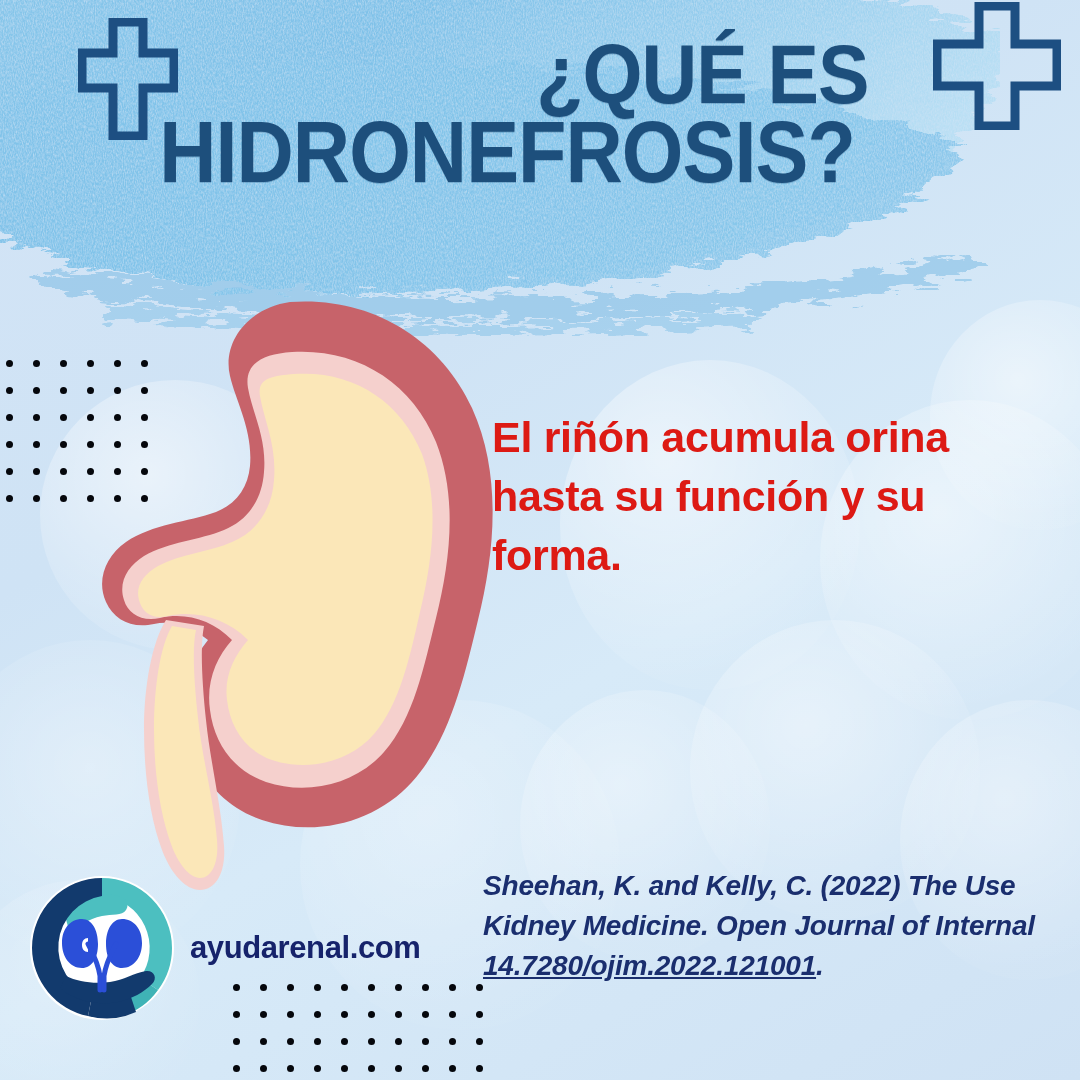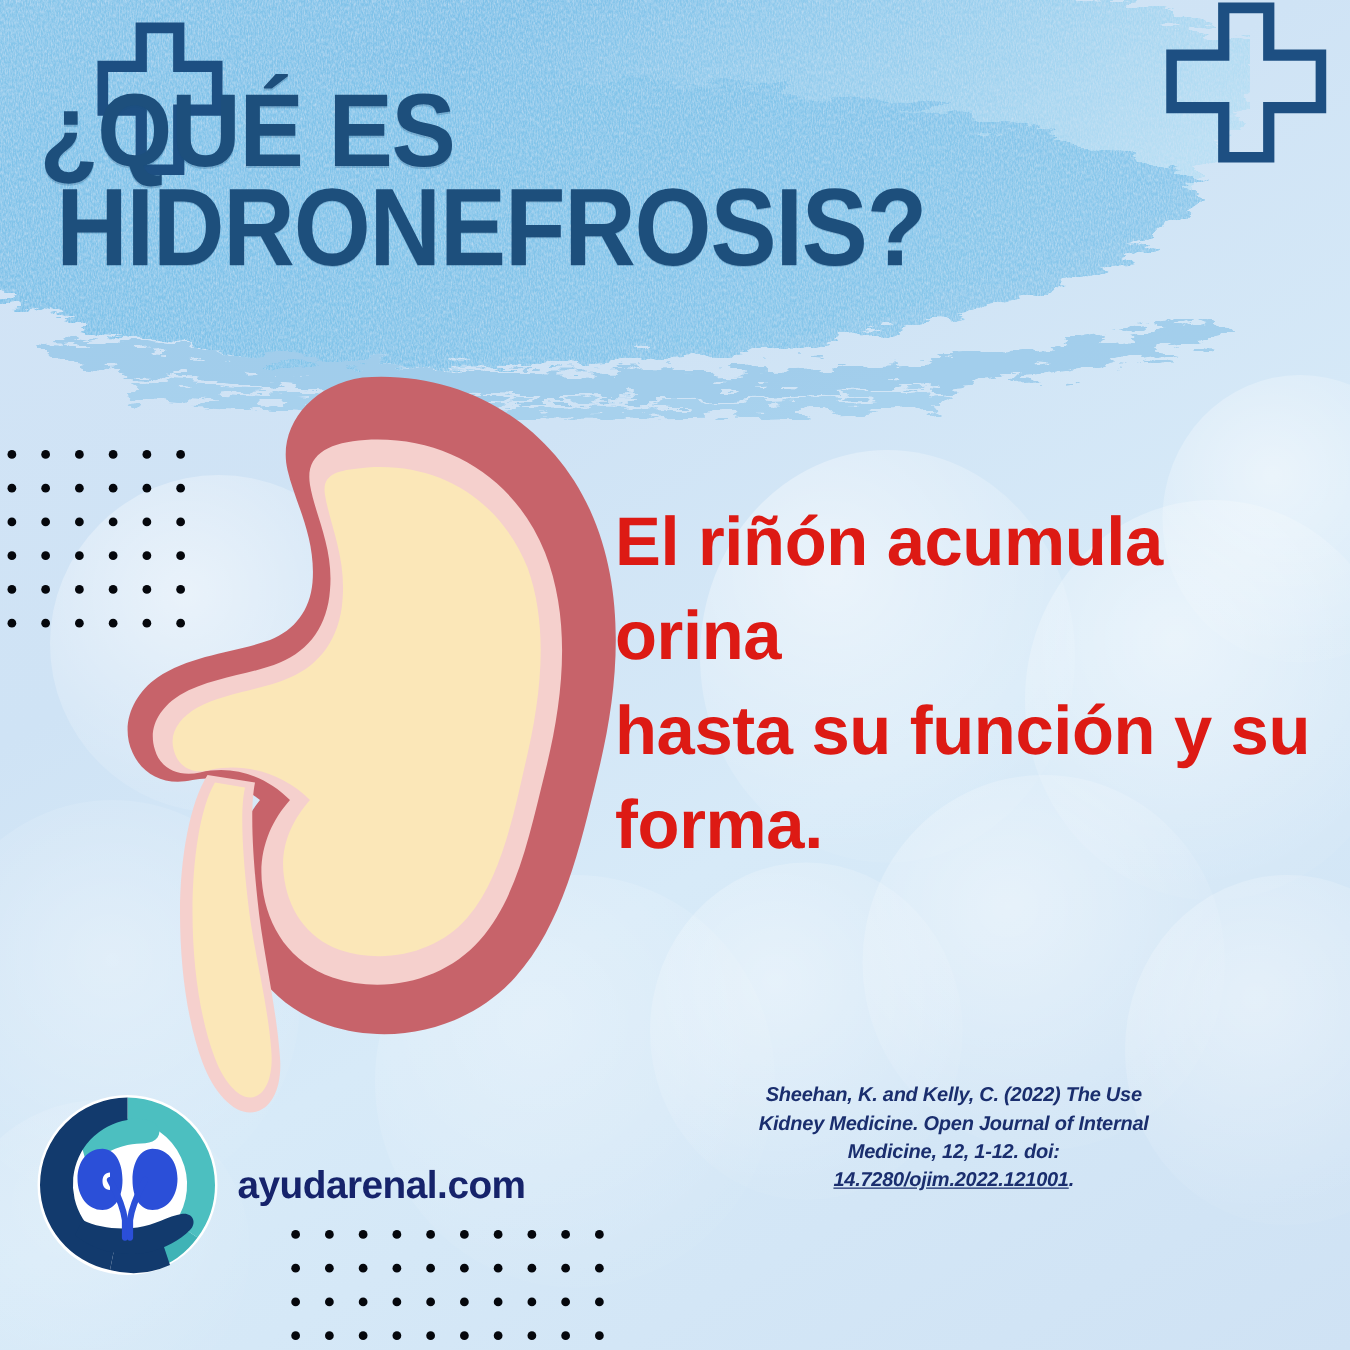--- a/index.html
+++ b/index.html
@@ -19,44 +19,44 @@
   }
 
   
   .cross{position:absolute;pointer-events:none;}
 
   
   .dotgrid{position:absolute;pointer-events:none;}
   .dotgrid i{position:absolute;width:7px;height:7px;border-radius:50%;background:#05070c;display:block;}
 
   
-  #title-block{position:absolute;left:0;top:69px;width:900px;text-align:left;}
+  #title-block{position:absolute;left:0;top:39px;width:900px;text-align:right;}
   .tline{
     color:#1d4f7c;font-weight:700;line-height:.86;letter-spacing:-1px;
     font-family:"Liberation Sans","DejaVu Sans",sans-serif;
     text-shadow:0 1px 0 rgba(29,79,124,.25);
   }
   #title-l1{font-size:83px;transform:scaleX(.93);}
   #title-l2{font-size:88px;transform:scaleX(.90);margin-top:4px;}
 
   
   #kidney{position:absolute;left:40px;top:290px;width:480px;height:620px;pointer-events:none;}
 
   
   #body-copy{
-    position:absolute;left:492px;top:396px;width:560px;
-    color:#dd1a14;font-size:55px;line-height:1.37;font-weight:700;
+    position:absolute;left:492px;top:408px;width:560px;
+    color:#dd1a14;font-size:43px;line-height:1.37;font-weight:700;
     letter-spacing:-.3px;
   }
 
   
   #citation{
     position:absolute;left:483px;top:866px;width:560px;
-    color:#1a2e6e;font-size:16px;line-height:1.42;font-style:italic;
-    font-weight:600;letter-spacing:-.2px;text-align:center;
+    color:#1a2e6e;font-size:28px;line-height:1.42;font-style:italic;
+    font-weight:600;letter-spacing:-.2px;
   }
   #citation .doi{text-decoration:underline;}
 
   
   #logo-wrap{position:absolute;left:26px;top:872px;display:flex;align-items:center;}
   #logo-mark{width:152px;height:152px;flex:0 0 152px;}
   #logo-text{
     margin-left:12px;color:#16236b;font-size:31px;font-weight:700;letter-spacing:-.4px;
     white-space:nowrap;
   }
@@ -273,21 +273,20 @@
       <i style="left: 135px; top: 81px;"></i>
       <i style="left: 162px; top: 81px;"></i>
       <i style="left: 189px; top: 81px;"></i>
       <i style="left: 216px; top: 81px;"></i>
       <i style="left: 243px; top: 81px;"></i>
     </div>
 
   <div id="citation">
     <div>Sheehan, K. and Kelly, C. (2022) The Use</div>
     <div>Kidney Medicine. Open Journal of Internal</div>
-    <div>Medicine, 12, 1-12. doi:</div>
     <div><span class="doi">14.7280/ojim.2022.121001</span><span>.</span></div>
   </div>
 
   <div id="logo-wrap">
     <svg id="logo-mark" viewBox="0 0 152 152">
       <circle cx="76" cy="76" r="72" fill="#ffffff"></circle>
 
       <path d="M76 6 A70 70 0 0 1 146 76 A70 70 0 0 1 132 118
                L114 106 A52 52 0 0 0 76 24 Z" fill="#4cbfc0"></path>
       <path d="M132 118 A70 70 0 0 1 96 144 L92 124 A52 52 0 0 0 114 106 Z" fill="#3fb3b6"></path>

